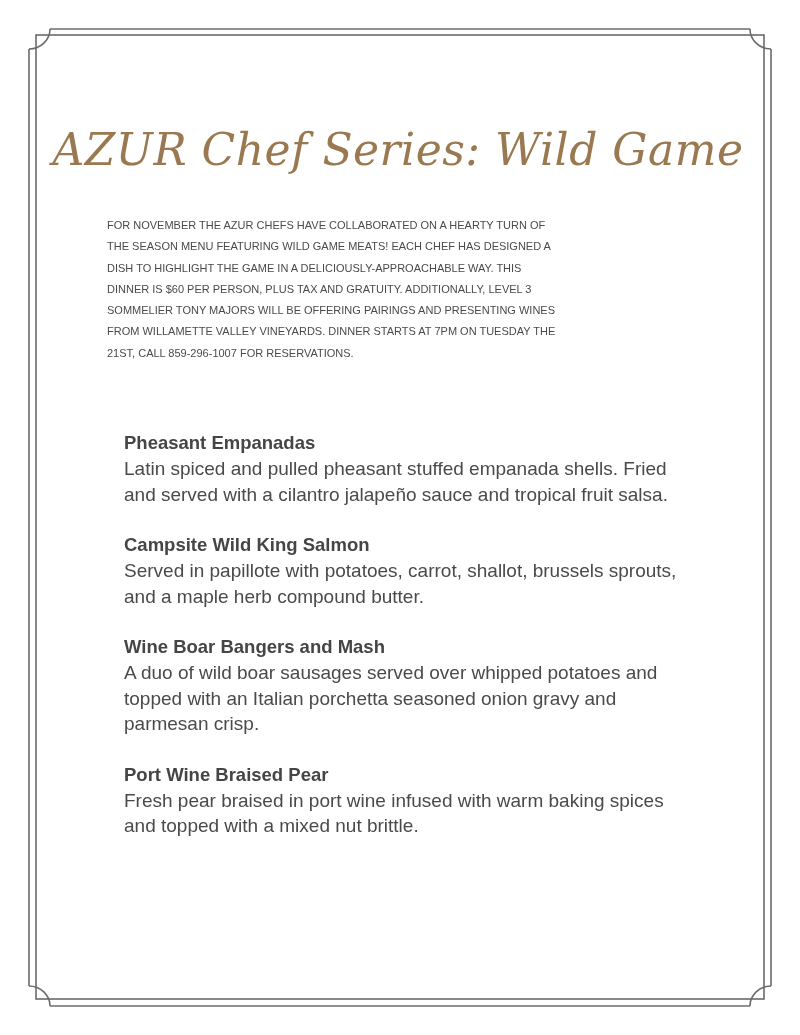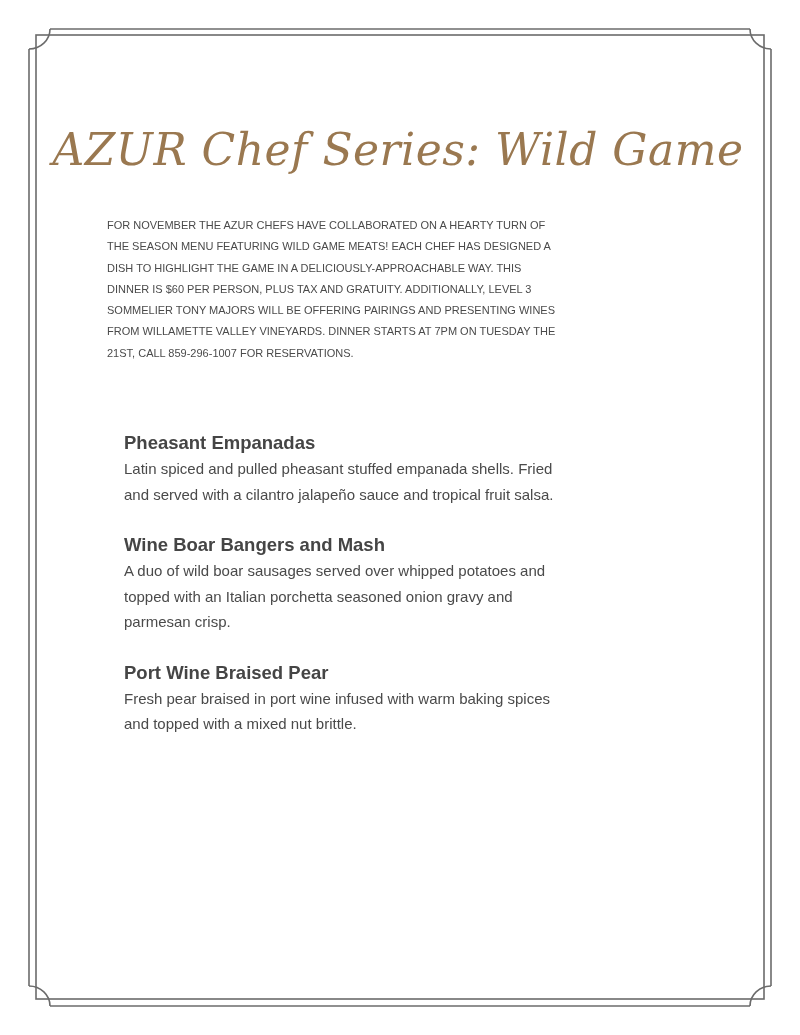--- a/index.html
+++ b/index.html
@@ -16,21 +16,21 @@
       font-family: "Liberation Sans", sans-serif; font-size: 11px; line-height: 21.3px;
       color: #4a4a4a; margin: 12px; text-transform: uppercase; white-space: pre-line;
     }
     .menu { position: absolute; left: 108px; top: 430px; width: 590px; }
     .item { margin: 0 0 25px 16px; }
     .item-name {
       font-family: "Liberation Sans", sans-serif; font-size: 18.5px; font-weight: bold;
       color: #454545; line-height: 26px; margin: 0; height: 26px;
     }
     .item-desc {
-      font-family: "Liberation Sans", sans-serif; font-size: 15px; color: #4a4a4a;
+      font-family: "Liberation Sans", sans-serif; font-size: 19px; color: #4a4a4a;
       line-height: 25.5px; margin: 0; white-space: pre-line;
     }
   </style>
 </head>
 <body>
 
 <svg class="frame" viewBox="0 0 800 1035" xmlns="http://www.w3.org/2000/svg">
   <g fill="none" stroke="#6b6b6b" stroke-width="1.6">
 
     <rect x="36" y="35" width="728" height="964"></rect>
@@ -57,20 +57,23 @@
 FROM WILLAMETTE VALLEY VINEYARDS. DINNER STARTS AT 7PM ON TUESDAY THE
 21ST, CALL 859-296-1007 FOR RESERVATIONS.</p>
 
 <div class="menu">
   <div class="item">
     <p class="item-name">Pheasant Empanadas</p>
     <p class="item-desc">Latin spiced and pulled pheasant stuffed empanada shells. Fried
 and served with a cilantro jalapeño sauce and tropical fruit salsa.</p>
   </div>
   <div class="item">
+    <p class="item-name">Campsite Wild King Salmon</p>
+    <p class="item-desc">Served in papillote with potatoes, carrot, shallot, brussels sprouts,
+and a maple herb compound butter.</p>
   </div>
   <div class="item">
     <p class="item-name">Wine Boar Bangers and Mash</p>
     <p class="item-desc">A duo of wild boar sausages served over whipped potatoes and
 topped with an Italian porchetta seasoned onion gravy and
 parmesan crisp.</p>
   </div>
   <div class="item">
     <p class="item-name">Port Wine Braised Pear</p>
     <p class="item-desc">Fresh pear braised in port wine infused with warm baking spices

